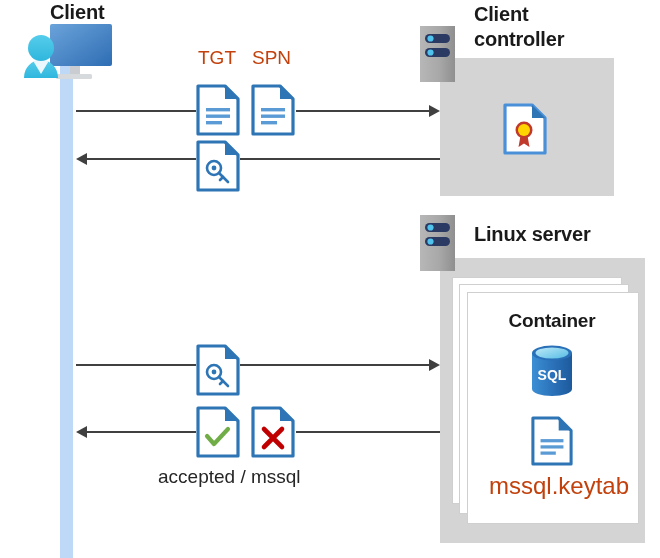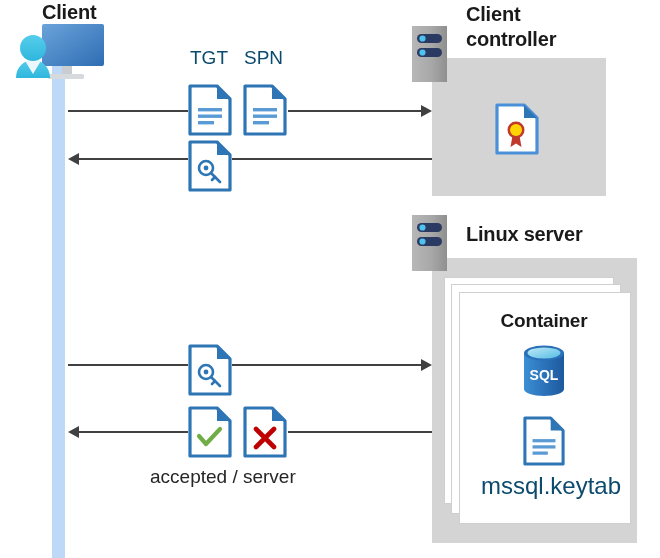--- a/index.html
+++ b/index.html
@@ -1,21 +1,21 @@
 <!DOCTYPE html>
 <html><head>
 <meta charset="utf-8">
 <style>
   html,body{margin:0;padding:0;background:#ffffff;}
   body{
     width:660px;height:558px;position:relative;overflow:hidden;
     font-family:"Liberation Sans","DejaVu Sans",sans-serif;
     color:#262626;
   }
-  .stage{position:absolute;left:4px;top:0;width:612px;height:558px;border-radius:9px;}
+  .stage{position:absolute;left:12px;top:0;width:612px;height:558px;border-radius:9px;}
   .abs{position:absolute;}
 
   
   .title{
     font-weight:bold;font-size:20px;line-height:25px;color:#1a1a1a;
     letter-spacing:-0.2px;white-space:pre-line;
   }
   #client-title{left:38px;top:0px;width:160px;}
   #dc-title{left:462px;top:2px;width:190px;}
   #linux-title{left:462px;top:222px;width:200px;}
@@ -43,21 +43,21 @@
     position:absolute;background:#ffffff;border:1px solid #cfcfcf;
   }
   .card.c1{left:0px;top:0px;width:168px;height:225px;}
   .card.c2{left:7px;top:7px;width:168px;height:228px;}
   .card.c3{left:15px;top:15px;width:170px;height:230px;}
   .card-inner{position:absolute;left:15px;top:15px;width:170px;height:230px;
     display:flex;flex-direction:column;align-items:center;}
   .card-inner .container-title{margin-top:18px;}
 
   
-  .smalllabel{font-size:19px;color:#0c4a6e;}
+  .smalllabel{font-size:19px;color:#c2410c;}
   #tgt-label{left:186px;top:47px;}
   #spn-label{left:240px;top:47px;text-align:right;}
   #keytab-label{left:477px;top:472px;font-size:24px;}
   #acc-label{left:146px;top:466px;font-size:19px;color:#262626;}
 
   
   .line{position:absolute;height:0;border-top:2px solid #404040;}
   .arrowhead{position:absolute;width:0;height:0;}
   .ah-right{border-top:6px solid transparent;border-bottom:6px solid transparent;border-left:11px solid #404040;}
   .ah-left{border-top:6px solid transparent;border-bottom:6px solid transparent;border-right:11px solid #404040;}
@@ -259,15 +259,15 @@
   </div>
 
   <div class="abs" style="left:239px;top:406px;width:44px;height:52px;">
     <svg width="44" height="52" viewBox="0 0 44 52">
       <path d="M2 2 h27 l13 13 v35 h-40 z" fill="#ffffff" stroke="#2e75b6" stroke-width="3.2" stroke-linejoin="round"></path>
       <path d="M29 2 v13 h13 z" fill="#2e75b6"></path>
       <path d="M13 23 l18 18 M31 23 l-18 18" fill="none" stroke="#c00000" stroke-width="4.6" stroke-linecap="round"></path>
     </svg>
   </div>
 
-  <div class="abs smalllabel" id="acc-label">accepted / server</div>
+  <div class="abs smalllabel" id="acc-label">accepted / mssql</div>
 
 </div>
 
 </body></html>

